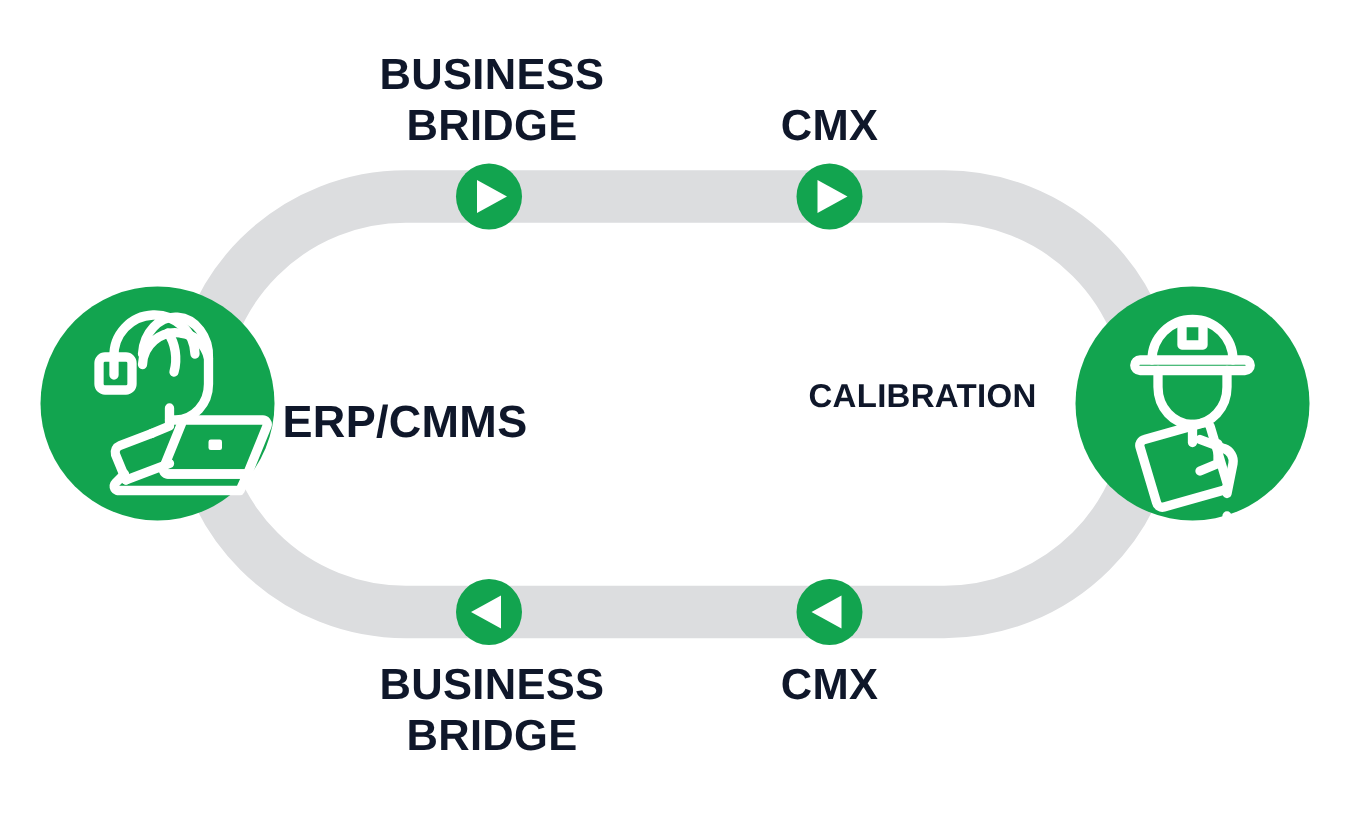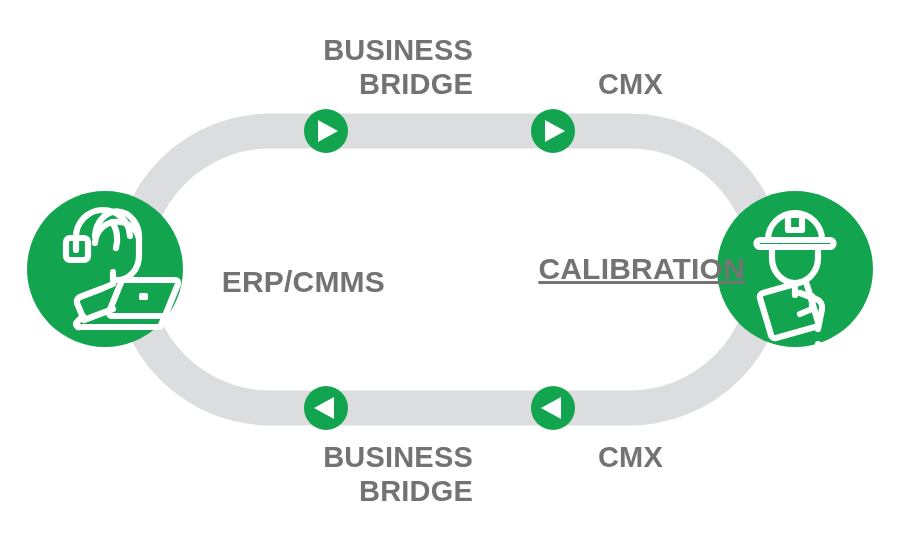--- a/index.html
+++ b/index.html
@@ -21,25 +21,25 @@
   }
   #diagram-svg {
     position: absolute;
     left: 0;
     top: 0;
     width: 900px;
     height: 544px;
   }
   .label {
     position: absolute;
-    color: #737373;
+    color: #0f172a;
     font-weight: bold;
     letter-spacing: 0.2px;
     white-space: nowrap;
-    text-align: right;
+    text-align: center;
     line-height: 1.18;
   }
   .label-stacked { line-height: 1.18; }
   .lbl-bb-top {
     left: 183px;
     top: 33px;
     width: 290px;
     font-size: 29px;
   }
   .lbl-cmx-top {
@@ -63,22 +63,21 @@
   .lbl-erp {
     left: 155px;
     top: 264px;
     width: 230px;
     font-size: 30px;
   }
   .lbl-cal {
     left: 485px;
     top: 251px;
     width: 260px;
-    font-size: 30px;
-    text-decoration: underline;
+    font-size: 22px;
   }
 </style>
 </head>
 <body>
 
 <div id="stage">
 
   <svg id="diagram-svg" viewBox="0 0 900 544">
 
     <g>

